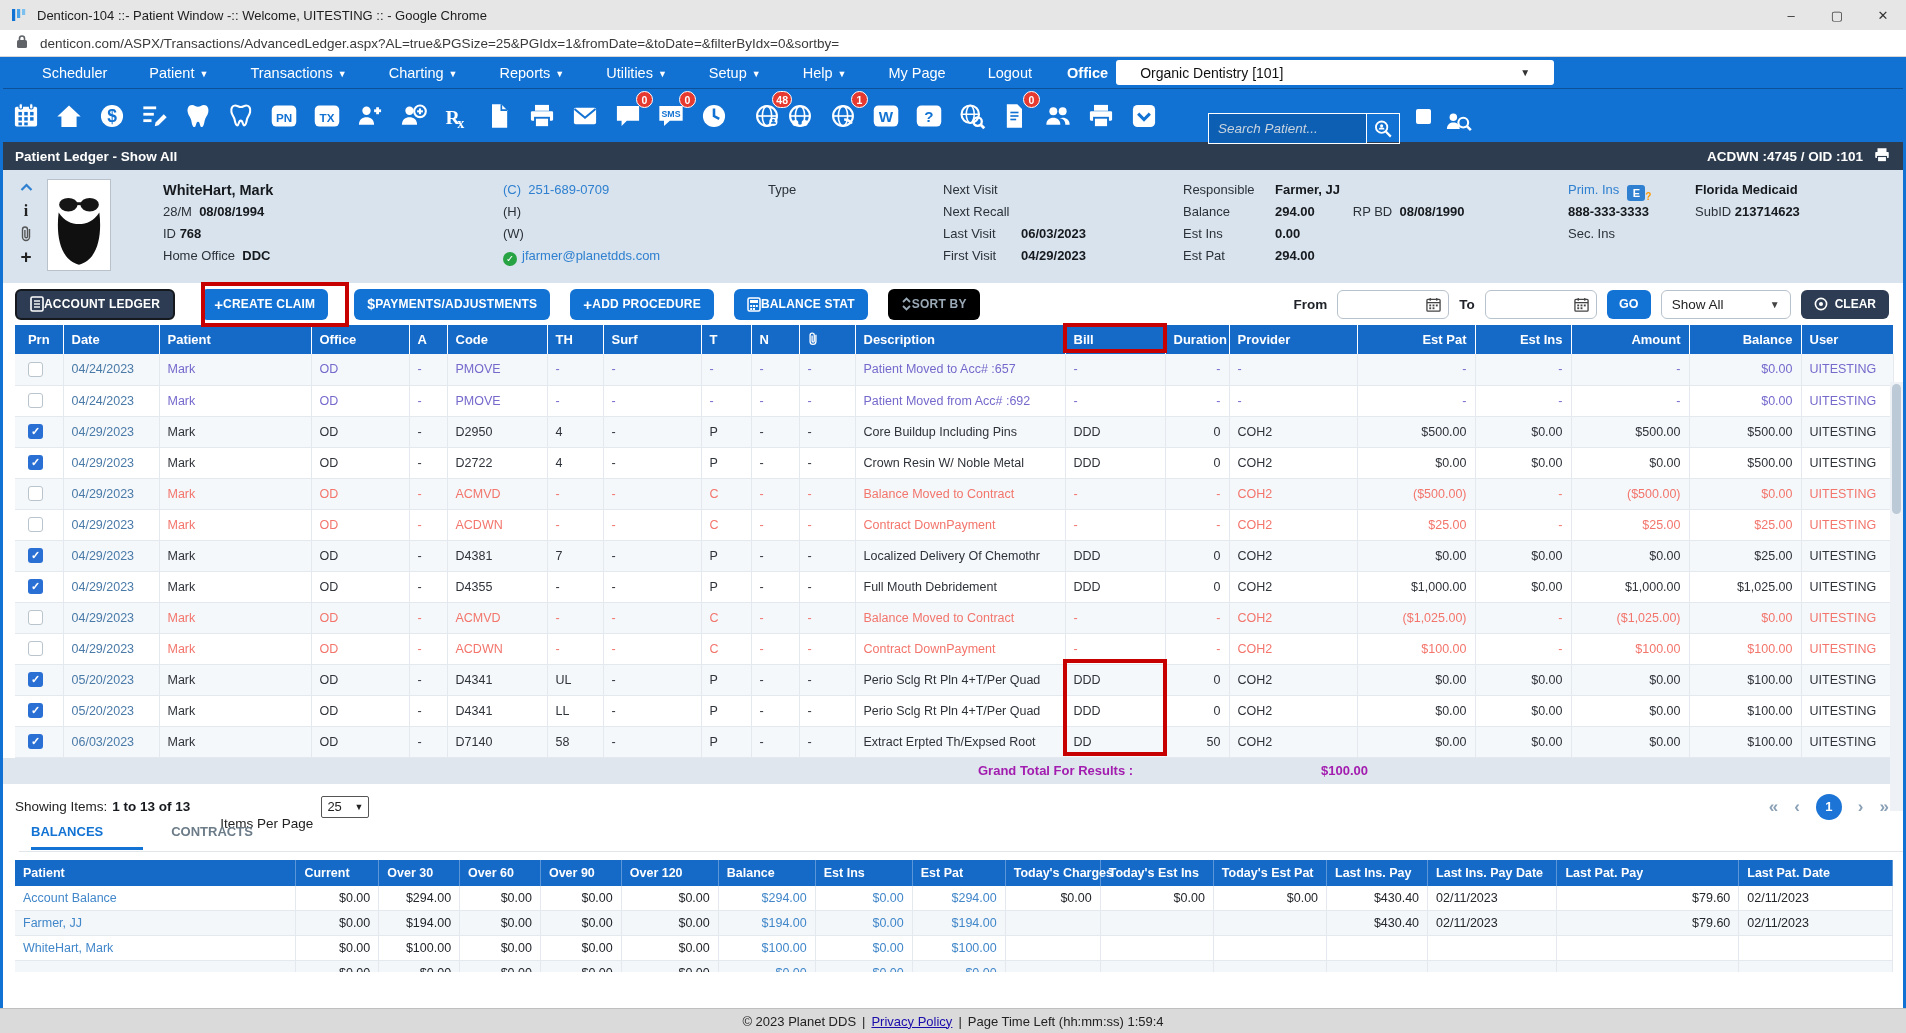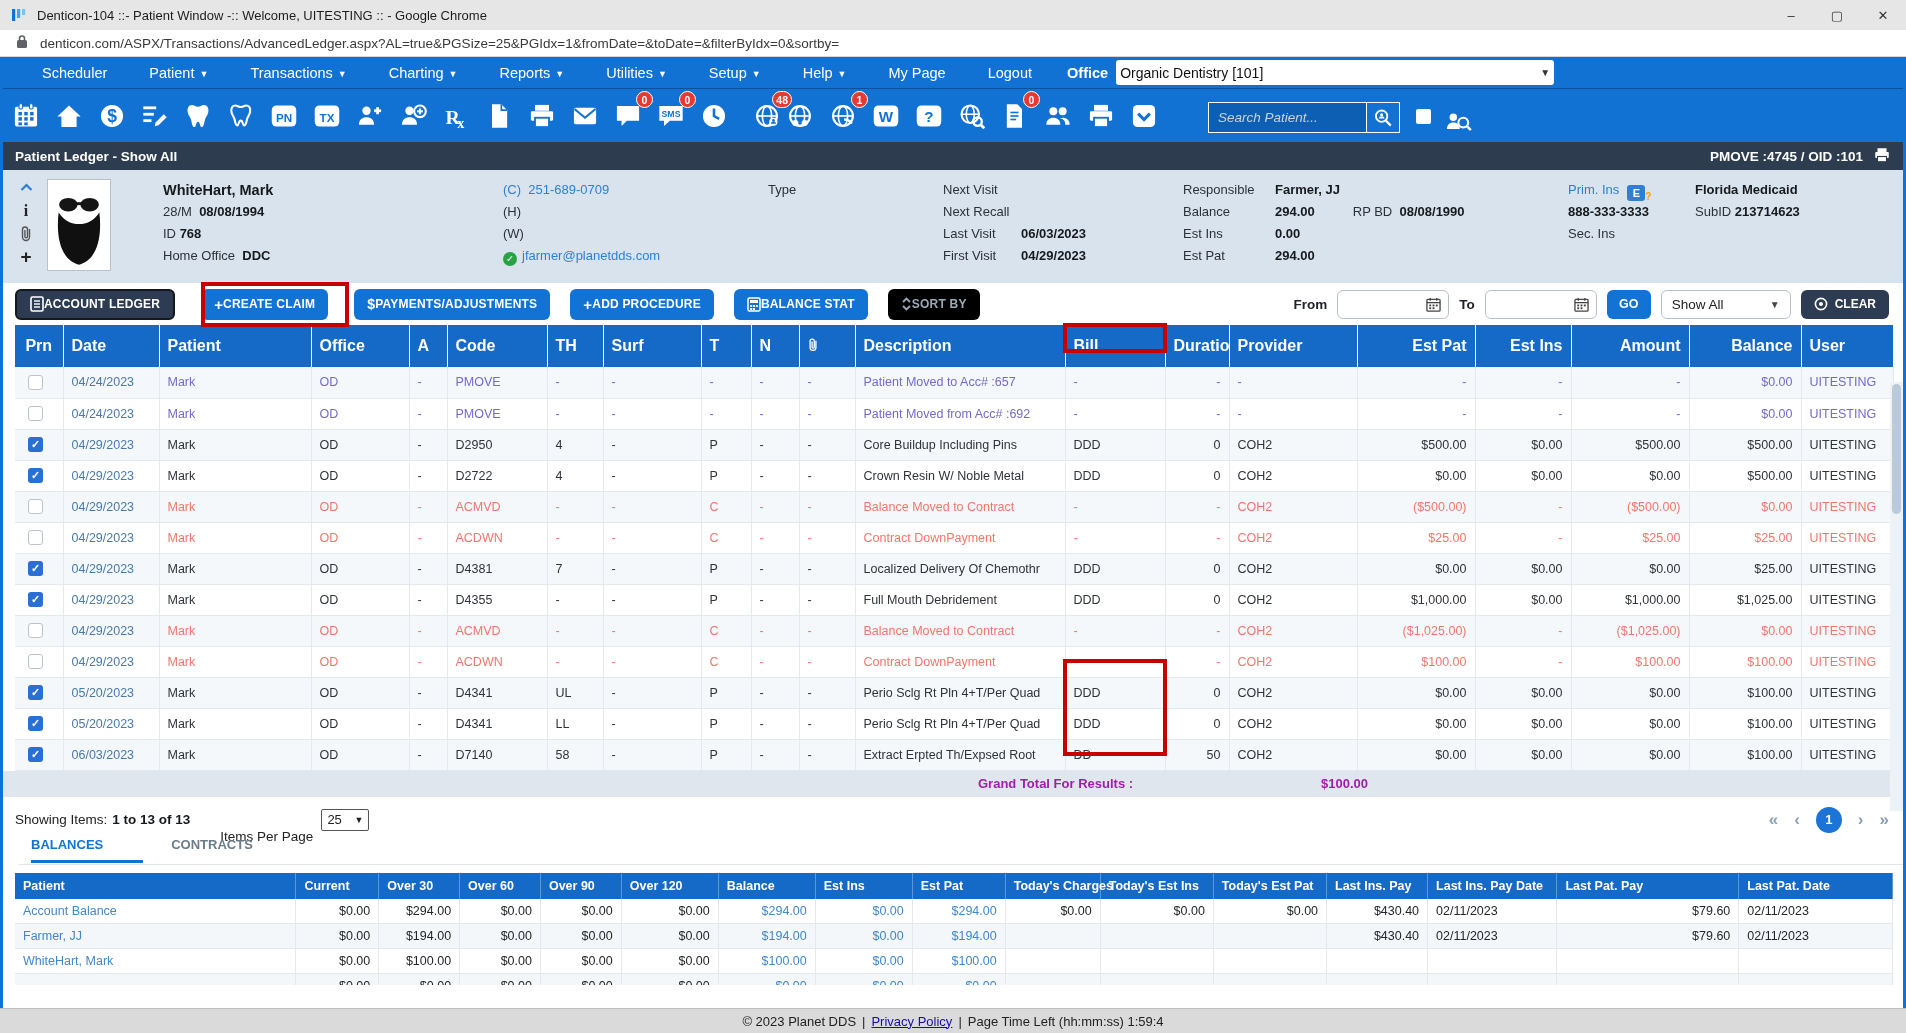--- a/index.html
+++ b/index.html
@@ -22,32 +22,32 @@
   
   .app { position:absolute; top:57px; left:0; right:0; bottom:0;
          border-left:3px solid #1272d3; border-right:3px solid #1272d3; background:#fff; }
 
   
   .navbar { height:31px; background:#1272d3; display:flex; align-items:center; padding-left:18px; }
   .nav-item { color:#fff; font-size:14.5px; padding:0 21px; cursor:default; white-space:nowrap; }
   .nav-item .caret { font-size:9px; margin-left:5px; vertical-align:1px; }
   .office-label { color:#fff; font-size:14.5px; font-weight:bold; margin:0 8px 0 14px; }
   .office-select { width:438px; height:25px; background:#fff; border-radius:3px; display:flex;
-                   align-items:center; padding:0 4px; font-size:14px; color:#111; }
+                   align-items:center; padding:0 24px; font-size:14px; color:#111; }
   .office-select .sel-caret { margin-left:auto; font-size:10px; color:#333; }
 
   
   .iconbar { height:54px; background:#1272d3; border-top:1px solid rgba(0,0,0,.28); position:relative; }
   .ic { position:absolute; top:10px; width:34px; height:34px; display:flex; align-items:center;
         justify-content:center; }
   .ic svg { width:28px; height:28px; }
   .badge { position:absolute; top:-8px; right:-8px; min-width:17px; height:17px; padding:0 3px;
            background:#e63a30; border:1.5px solid #fff; border-radius:10px; color:#fff;
            font-size:10.5px; font-weight:bold; display:flex; align-items:center; justify-content:center; }
-  .search-wrap { position:absolute; left:1205px; top:13px; display:flex; align-items:center; }
+  .search-wrap { position:absolute; left:1205px; top:24px; display:flex; align-items:center; }
   .search-input { width:158px; height:31px; background:#0d5fb4; border:1.5px solid #fff;
                   border-right:none; color:#fff; padding:0 9px; font-size:13.5px; font-style:italic; }
   .search-input::placeholder { color:#c7d3de; font-style:italic; }
   .search-btn { width:34px; height:31px; border:1.5px solid #fff; display:flex; align-items:center;
                 justify-content:center; }
   .mini-check { position:absolute; left:1413px; top:20px; width:15px; height:15px; background:#fff;
                 border-radius:2px; }
   .ppl-search { left:1438px; }
 
   
@@ -93,21 +93,21 @@
             font-weight:bold; font-size:12.5px; display:flex; align-items:center; justify-content:center; }
   .showall { width:130px; height:29px; border:1.5px solid #b7c2cc; border-radius:6px; background:#fff;
              display:flex; align-items:center; padding:0 10px; font-size:13.5px; color:#222; }
   .showall .sel-caret { margin-left:auto; font-size:10px; color:#444; }
   .clear-btn { height:29px; background:#2d3c52; border-radius:6px; color:#fff; font-weight:bold;
                font-size:12px; display:flex; align-items:center; padding:0 13px; gap:7px; }
 
   
   .tblwrap { margin-left:12px; width:1878px; position:relative; }
   table { border-collapse:collapse; table-layout:fixed; width:1878px; }
-  .ltab th { background:#1569c7; color:#fff; font-size:16px; font-weight:bold; height:42px;
+  .ltab th { background:#1569c7; color:#fff; font-size:13px; font-weight:bold; height:29px;
              padding:0 8px; border-right:1px solid rgba(255,255,255,.3); text-align:left;
              white-space:nowrap; overflow:hidden; }
   .ltab td { height:31px; font-size:12.5px; padding:0 8px; border-right:1px solid #e3e9ef;
              border-bottom:1px solid #e3e9ef; white-space:nowrap; overflow:hidden; }
   .ltab tr:nth-child(odd) td { background:#f4f8fb; }
   .ltab tr:nth-child(even) td { background:#fff; }
   td.ar, th.ar { text-align:right; }
   td.ac, th.ac { text-align:center; }
   .tone-purple { color:#7569cc; }
   .tone-dark { color:#2f333a; }
@@ -436,21 +436,21 @@
         <svg viewBox="0 0 24 24">
           <rect x="2.5" y="2.5" width="19" height="19" rx="4" fill="#fff"></rect>
           <path d="M7 10 L12 15 L17 10" fill="none" stroke="#1272d3" stroke-width="2.6"></path>
         </svg>
       </div>
     </div>
 
   <div class="ledgerbar">
     <span class="lt">Patient Ledger - Show All</span>
     <span class="rt">
-      <span>PMOVE :4745  /  OID :101</span>
+      <span>ACDWN :4745  /  OID :101</span>
       <span>
         <svg width="18" height="18" viewBox="0 0 24 24">
             <rect x="6" y="3" width="12" height="5" fill="#fff"></rect>
             <rect x="3" y="8" width="18" height="8" rx="1" fill="#fff"></rect>
             <rect x="6" y="14" width="12" height="7" fill="#fff" stroke="#2d3c4e" stroke-width="1.5"></rect>
           </svg>
       </span>
     </span>
   </div>
 

